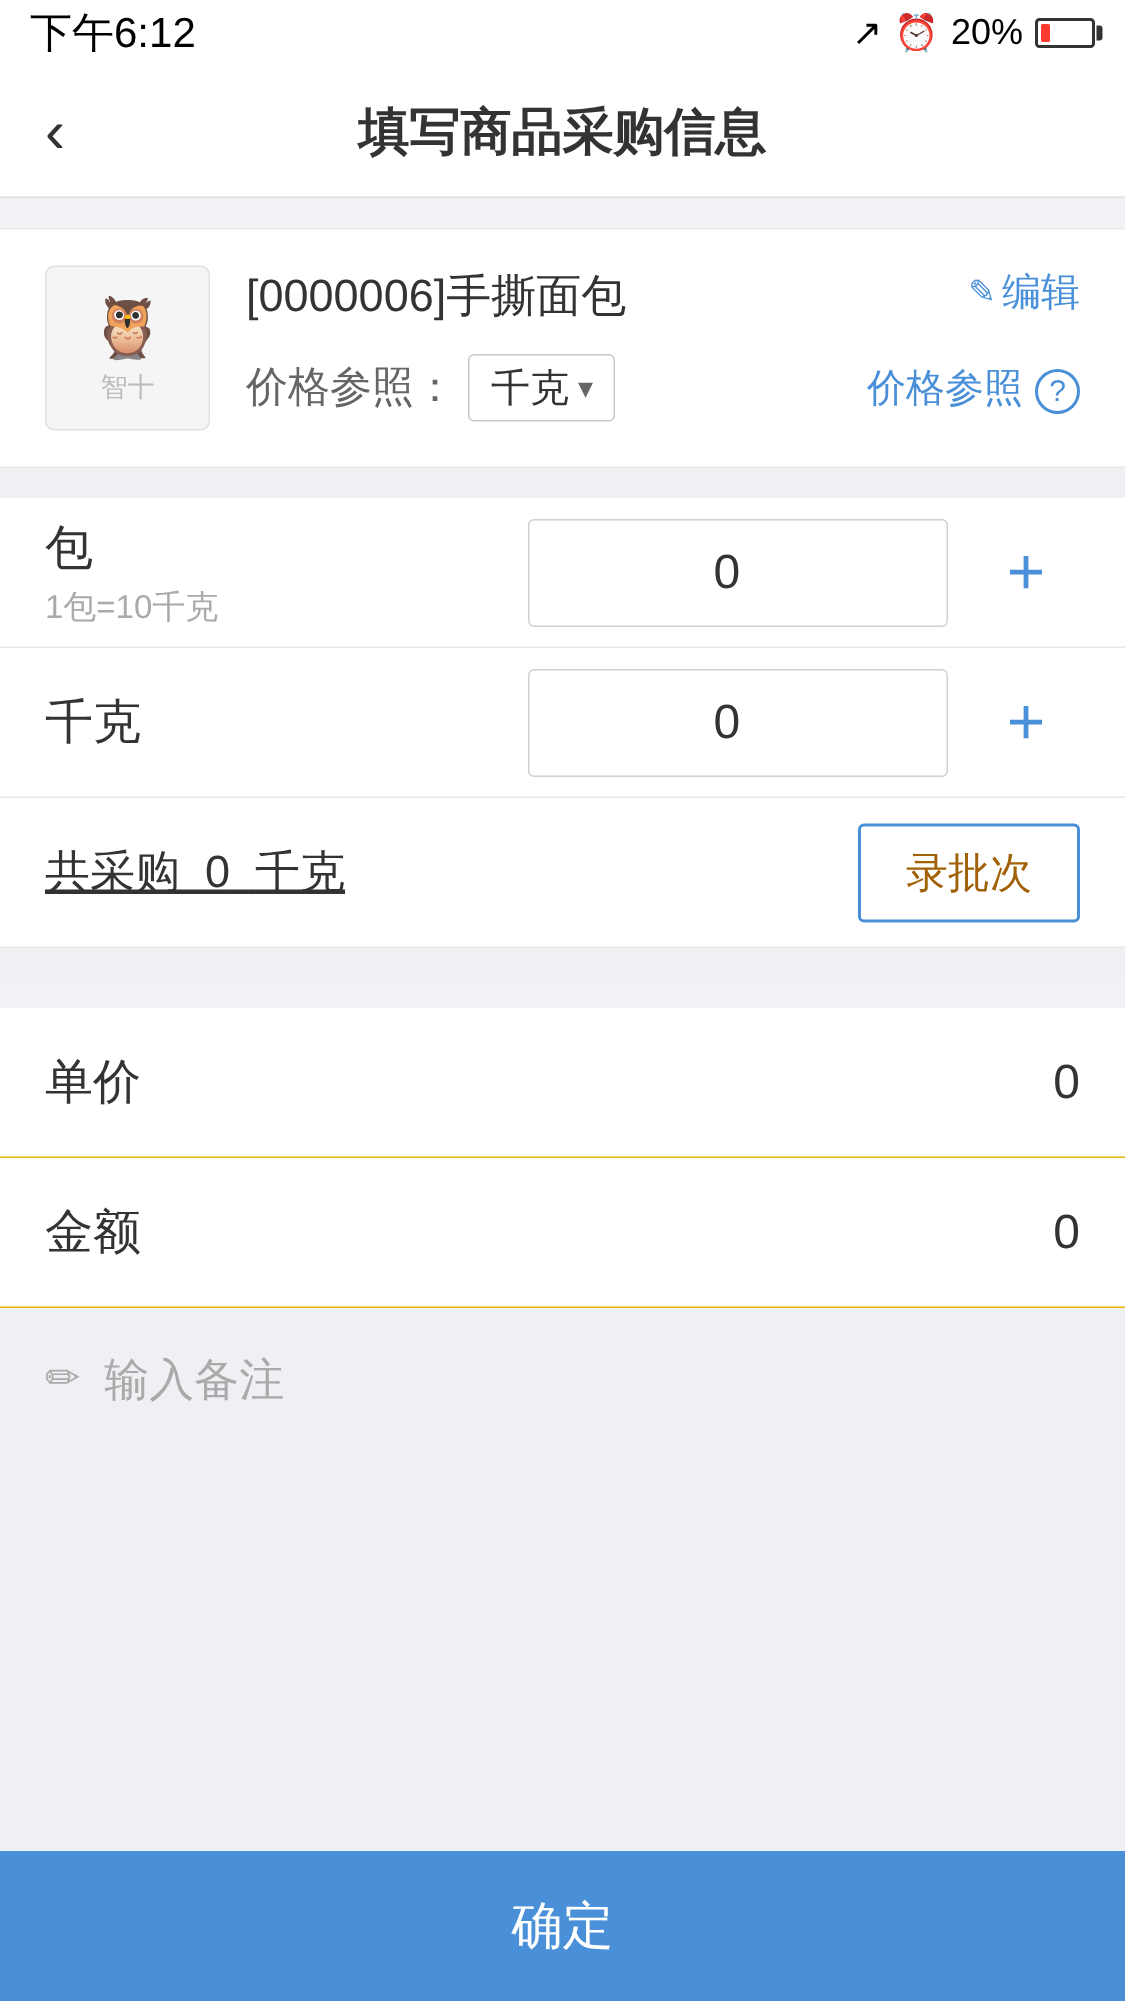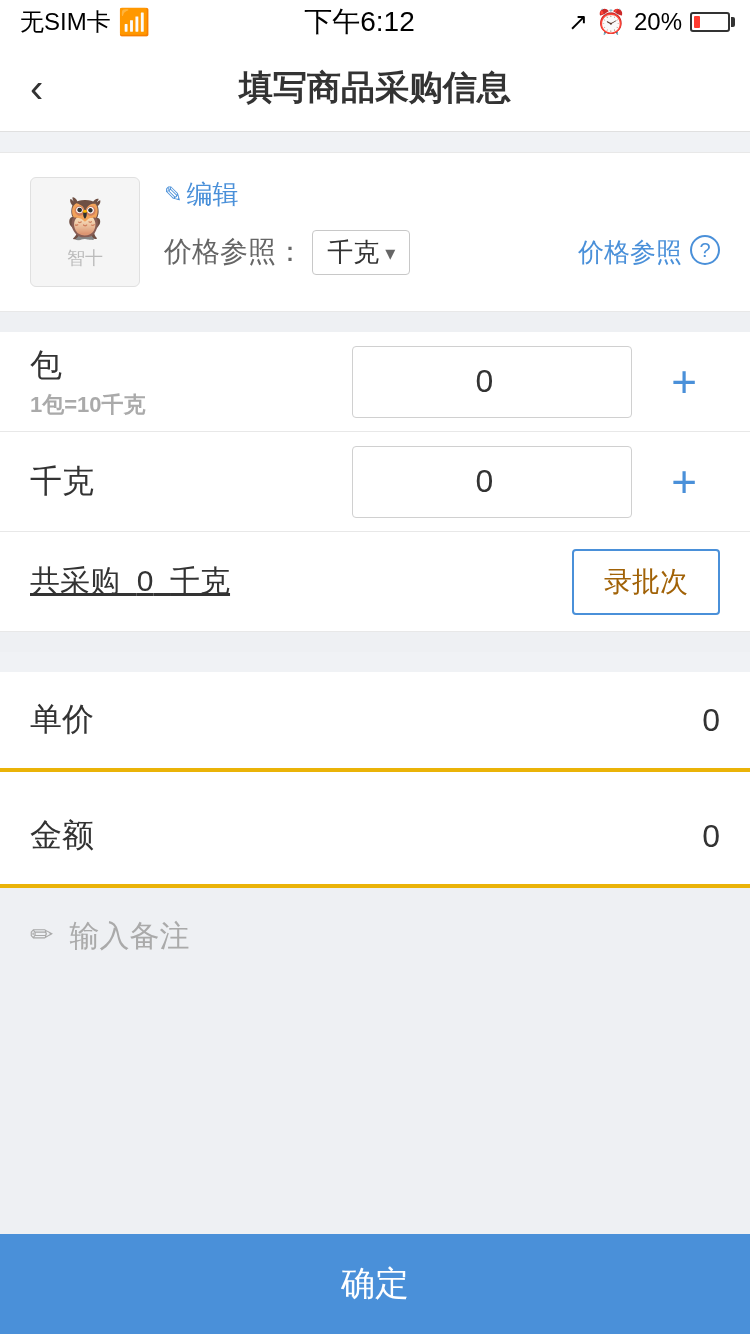--- a/index.html
+++ b/index.html
@@ -139,21 +139,21 @@
       font-size: 26px;
       color: #333;
       background: #fff;
       gap: 6px;
     }
     .unit-dropdown-arrow { font-size: 20px; color: #666; }
     .price-ref {
       font-size: 26px;
       color: #4a90d9;
       display: flex;
-      align-items: flex-start;
+      align-items: flex-end;
       gap: 8px;
     }
     .price-ref-help {
       width: 30px; height: 30px;
       border: 2px solid #4a90d9;
       border-radius: 50%;
       display: flex; align-items: center; justify-content: center;
       font-size: 20px;
       color: #4a90d9;
     }
@@ -183,21 +183,20 @@
     }
     .form-row-label-main {
       font-size: 32px;
       color: #333;
       font-weight: 500;
     }
     .form-row-label-sub {
       font-size: 22px;
       color: #aaa;
       margin-top: 2px;
-      font-weight: bold;
     }
     .form-row-right {
       flex: 1;
       display: flex;
       align-items: center;
       justify-content: flex-end;
       gap: 16px;
     }
     .qty-input {
       width: 280px;
@@ -255,22 +254,21 @@
     .info-section {
       background: #fff;
       margin-top: 20px;
     }
     .info-row {
       display: flex;
       align-items: center;
       justify-content: space-between;
       padding: 0 30px;
       height: 100px;
-      border-bottom: 4px solid #eab308;
-      margin-top: 16px;
+      border-bottom: 1px solid #eab308;
     }
     .info-label {
       font-size: 32px;
       color: #333;
     }
     .info-value {
       font-size: 32px;
       color: #333;
     }
 
@@ -318,24 +316,20 @@
       font-weight: 500;
     }
 
     
     .wifi-icon { font-size: 26px; }
   </style>
 </head>
 <body>
 
 <div class="status-bar">
-  <div class="status-left">
-    <span>无SIM卡</span>
-    <span class="wifi-icon">📶</span>
-  </div>
   <div class="status-center">下午6:12</div>
   <div class="status-right">
     <span>↗</span>
     <span>⏰</span>
     <span>20%</span>
     <div class="battery-icon">
       <div class="battery-fill"></div>
     </div>
   </div>
 </div>
@@ -345,20 +339,23 @@
   <span class="nav-title">填写商品采购信息</span>
 </div>
 
 <div class="product-card">
   <div class="product-thumbnail">
     <span class="owl-icon">🦉</span>
     <span class="thumb-label">智十</span>
   </div>
   <div class="product-info">
     <div class="product-header">
+      <span class="product-name">
+        <span>[0000006]</span><span>手撕面包</span>
+      </span>
       <span class="edit-link">
         <span class="edit-icon">✎</span>
         <span>编辑</span>
       </span>
     </div>
     <div class="product-unit-row">
       <div>
         <span class="unit-label">价格参照：</span>
         <span class="unit-select">
           <span>千克</span>

